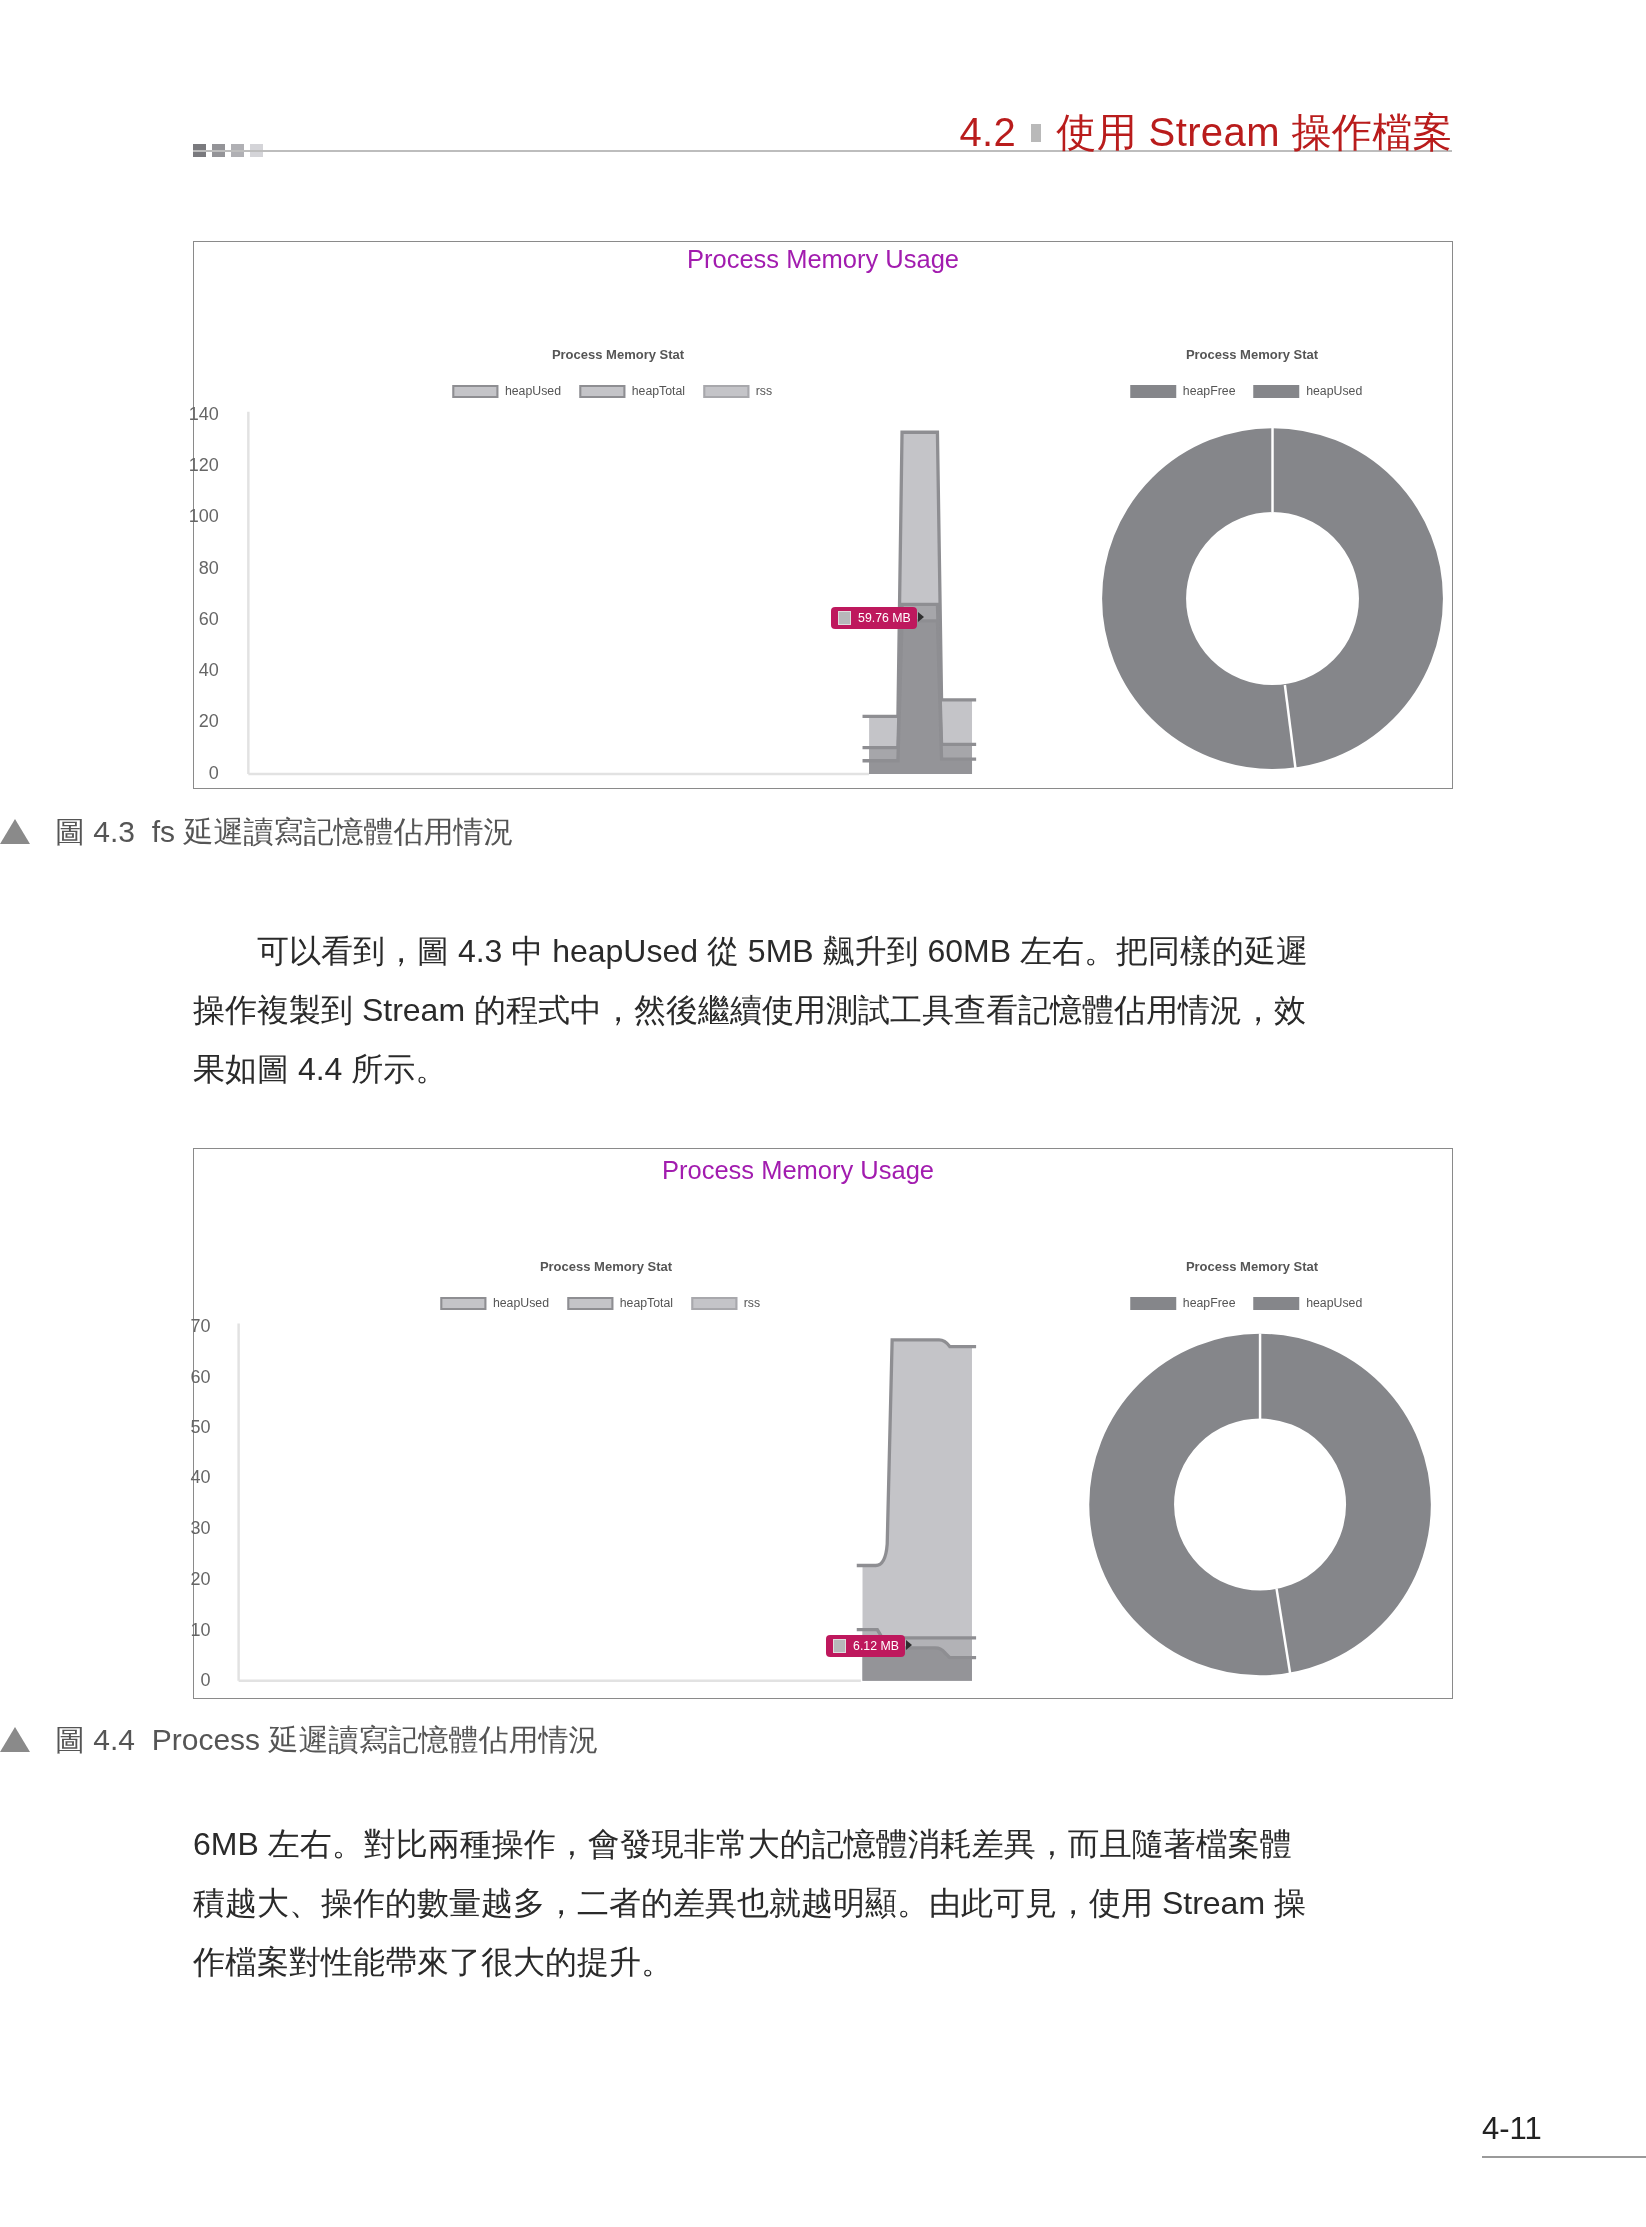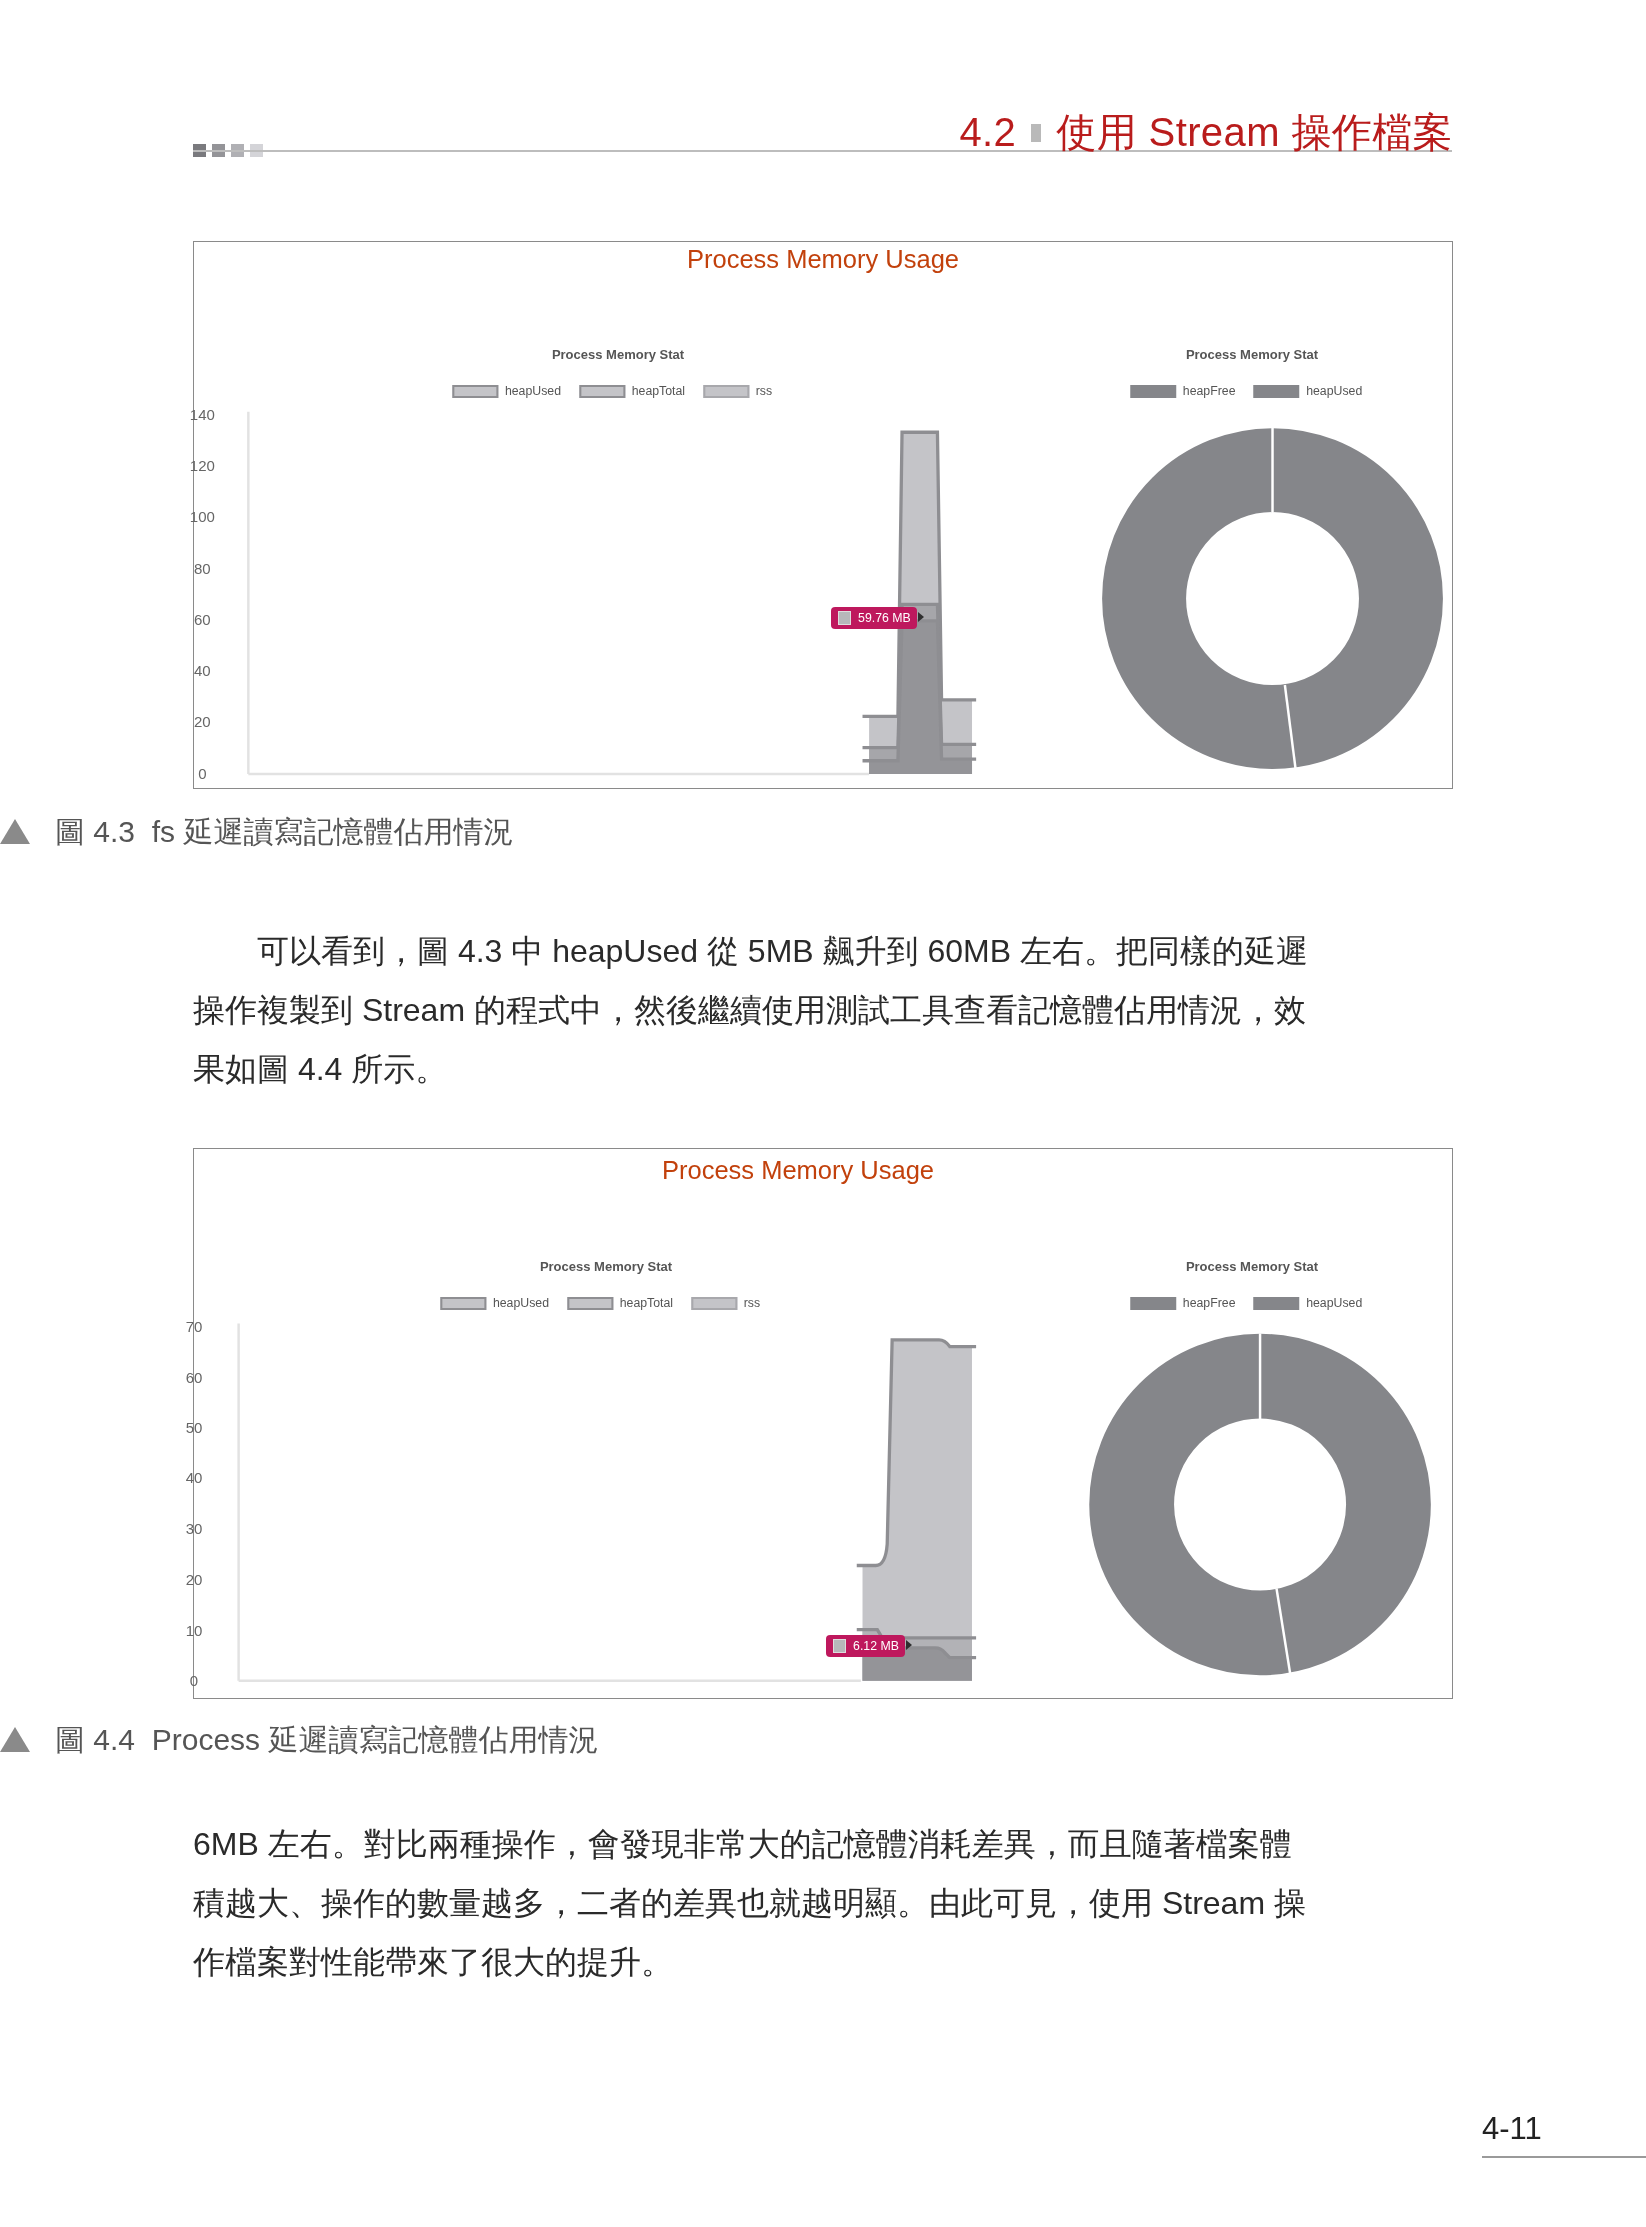--- a/index.html
+++ b/index.html
@@ -4,31 +4,31 @@
 <style>
   html, body { margin:0; padding:0; background:#ffffff; }
   body { width:1646px; height:2227px; position:relative; overflow:hidden;
          font-family:"DejaVu Sans", "Liberation Sans", sans-serif; color:#2b2b2b; }
   .hdr-sq { position:absolute; top:144px; width:13px; height:13px; }
   .hdr-line { position:absolute; left:193px; top:150px; width:1259px; height:1.6px; background:#bdbdbd; }
   .hdr-title { position:absolute; right:193px; top:105px; font-size:40px; color:#b91c1c; white-space:nowrap;
                font-family:"Liberation Sans", sans-serif; letter-spacing:0.4px; }
   .hdr-title .sep { display:inline-block; width:10px; height:18px; background:#b9b9b9; margin:0 15px 4.1px 15px; vertical-align:middle; }
   .fig { position:absolute; left:193px; width:1258px; border:1.6px solid #8a8a8a; background:#fff; }
-  .fig-title { position:absolute; left:0; width:100%; text-align:center; font-size:25.5px; color:#c2410c;
+  .fig-title { position:absolute; left:0; width:100%; text-align:center; font-size:25.5px; color:#a21caf;
                font-family:"Liberation Sans", sans-serif; }
   .sub-title { position:absolute; font-size:13px; font-weight:bold; color:#555; white-space:nowrap;
                font-family:"Liberation Sans", sans-serif; transform:translateX(-50%); }
   .legend { position:absolute; display:flex; align-items:center; gap:6.6px; font-size:12.3px; color:#555;
             white-space:nowrap; transform:translateX(-50%); font-family:"Liberation Sans", sans-serif; }
   .legend .sw { display:inline-block; width:46px; height:13px; box-sizing:border-box; }
   .legend .sw.line { border:2.5px solid #8e8e92; background:#c4c4c8; }
   .legend .sw.solid { background:#85868a; }
   .legend .lbl { margin-right:11.5px; }
-  .ytick { position:absolute; font-size:15px; color:#666; text-align:center; width:33px;
+  .ytick { position:absolute; font-size:18px; color:#666; text-align:right; width:33px;
            font-family:"Liberation Sans", sans-serif; transform:translateY(-50%); }
   svg { position:absolute; left:0; top:0; overflow:visible; }
   .tooltip { position:absolute; background:#be185d; color:#fff; font-size:12.3px; padding:4.1px 6.6px; border-radius:4.1px;
              display:flex; align-items:center; gap:7px; white-space:nowrap; font-family:"Liberation Sans", sans-serif; }
   .tooltip .tsw { width:11.5px; height:11.5px; background:#b7b7ba; border:0.8px solid #ddd; }
   .tooltip:after { content:""; position:absolute; right:-6.6px; top:50%; margin-top:-5.8px; border-left:6.6px solid #2f2f2f;
                    border-top:5.8px solid transparent; border-bottom:5.8px solid transparent; }
   .caption { position:absolute; left:0; width:1452px; text-align:left; font-size:30px; color:#555;
              font-family:"Liberation Sans", sans-serif; }
   .caption .tri { display:inline-block; width:0; height:0; border-left:15px solid transparent; border-right:15px solid transparent;

